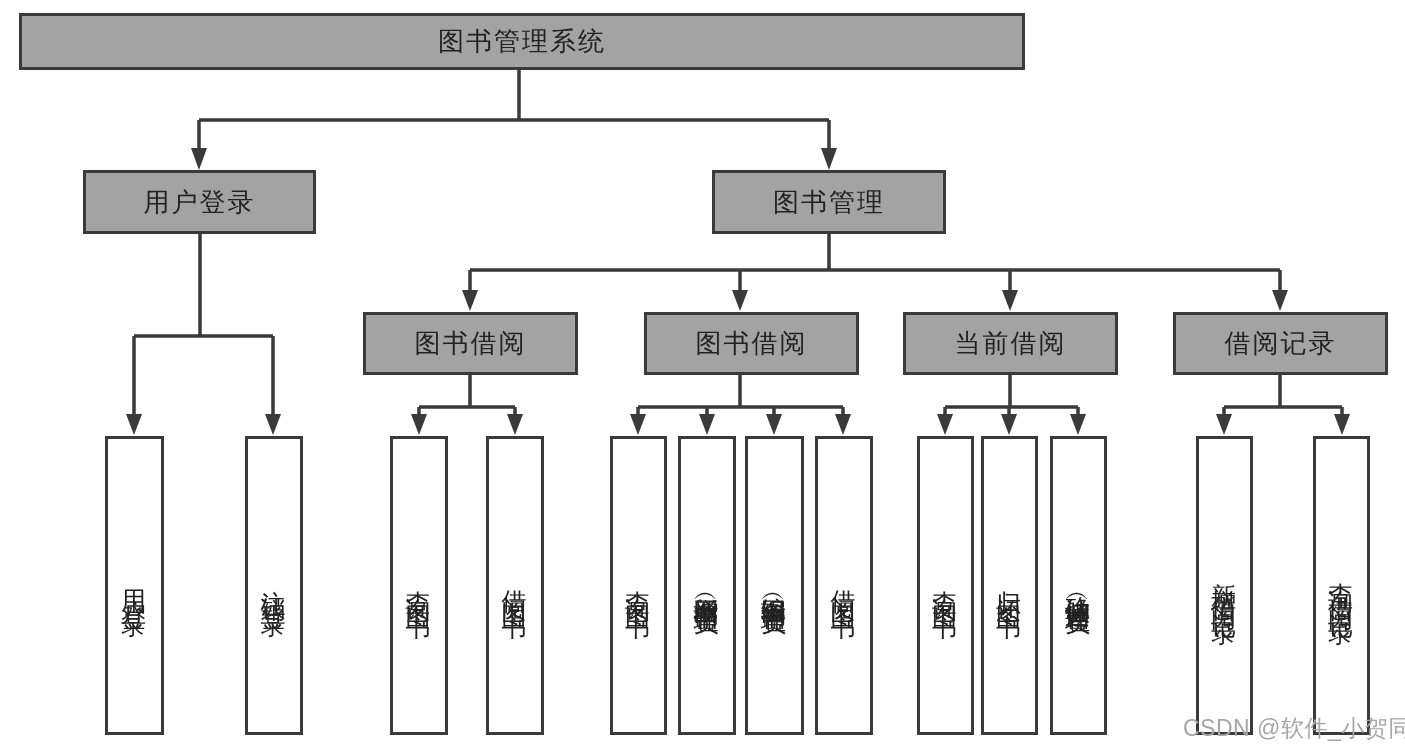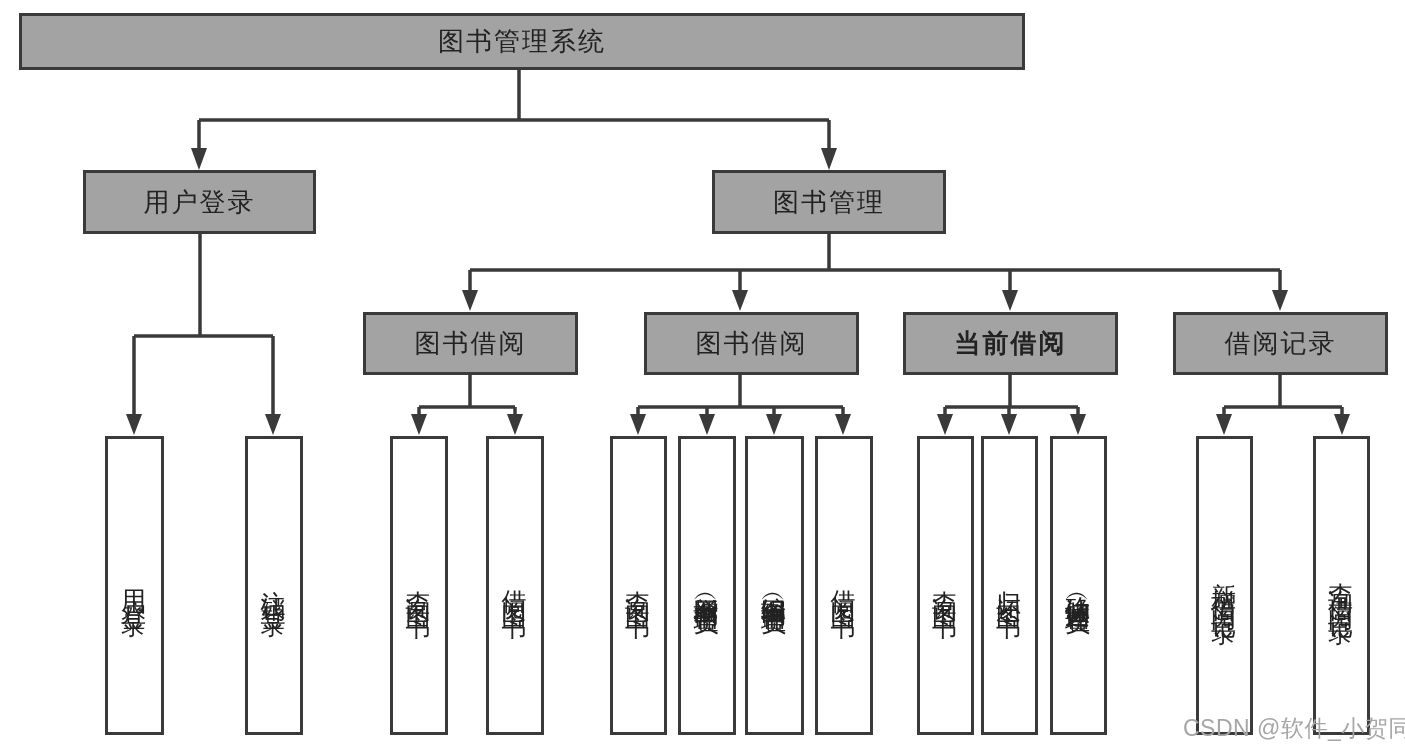--- a/index.html
+++ b/index.html
@@ -30,21 +30,21 @@
     font-size: 26px;
     letter-spacing: 2px;
     white-space: nowrap;
   }
   .node.root   { left: 19px;  top: 13px;  width: 1006px; height: 57px; }
   .node.lvl2a  { left: 83px;  top: 170px; width: 233px;  height: 64px; }
   .node.lvl2b  { left: 712px; top: 170px; width: 234px;  height: 64px; }
   .node.lvl3   { top: 312px; width: 215px; height: 63px; }
   .node.l3a { left: 363px; }
   .node.l3b { left: 632px; margin-left: 12px; }
-  .node.l3c { left: 903px; font-weight: bold; }
+  .node.l3c { left: 903px; }
   .node.l3d { left: 1173px; }
   .leaf {
     position: absolute;
     box-sizing: border-box;
     top: 436px;
     height: 299px;
     border: 3px solid #3a3a3a;
     background: #ffffff;
     z-index: 2;
     display: flex;

